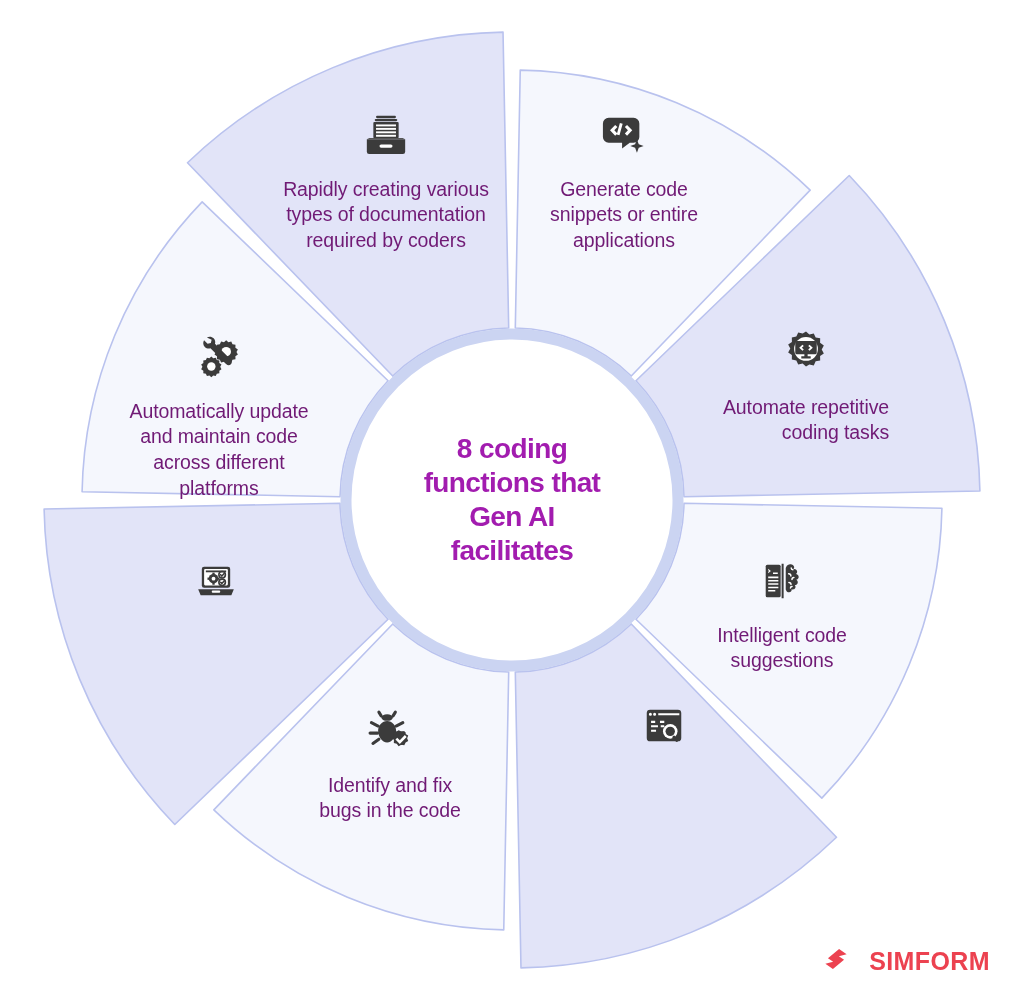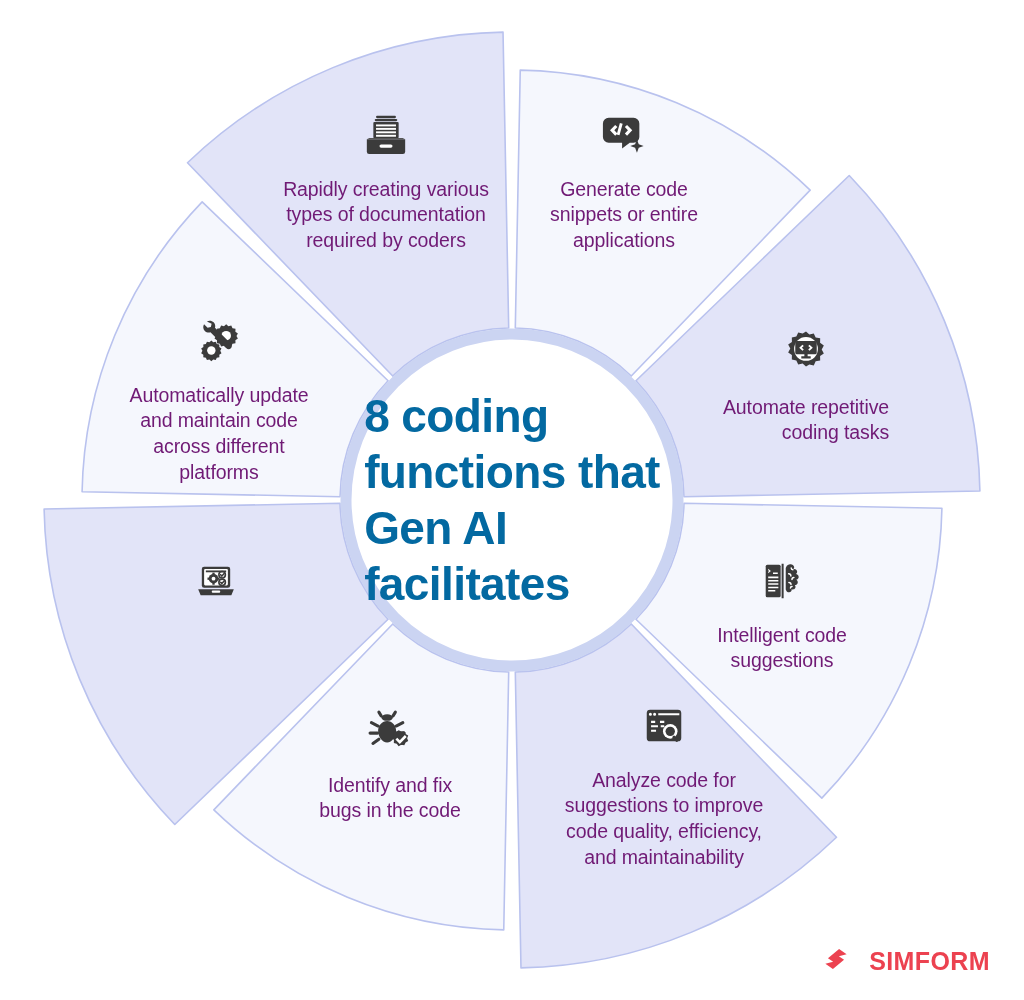--- a/index.html
+++ b/index.html
@@ -17,22 +17,23 @@
     font-size:19.5px;
     line-height:1.32;
     letter-spacing:-0.1px;
     pointer-events:none;
   }
   .seg-icon{margin-bottom:12px;display:block;color:#3b3b3b;}
   .seg-label{white-space:pre-line;}
   #center-text{
     position:absolute;left:352px;top:372px;width:320px;height:256px;
     display:flex;align-items:center;justify-content:center;
-    font-size:46px;font-weight:bold;line-height:1.22;
-    color:#0369a1;white-space:pre-line;letter-spacing:-0.6px;
+    text-align:center;
+    font-size:28px;font-weight:bold;line-height:1.22;
+    color:#a21caf;white-space:pre-line;letter-spacing:-0.6px;
   }
   #logo{
     position:absolute;right:34px;bottom:24px;
     display:flex;align-items:center;gap:20px;
   }
   #logo .logo-word{
     font-size:25px;font-weight:bold;letter-spacing:0.4px;
     color:#ec4250;font-family:"Liberation Sans", sans-serif;
   }
 </style>
@@ -98,24 +99,20 @@
     <svg width="46" height="46" viewBox="0 0 48 48">
       <path fill="#3b3b3b" d="M6 10.5A3.5 3.5 0 0 1 9.5 7h29A3.5 3.5 0 0 1 42 10.5v26A3.5 3.5 0 0 1 38.5 40h-29A3.5 3.5 0 0 1 6 36.5z"></path>
       <path fill="#ffffff" d="M18 10.6h22v2.2H18zM9.8 10.2a1.6 1.6 0 1 1 0 3.2 1.6 1.6 0 0 1 0-3.2zM14.2 10.2a1.6 1.6 0 1 1 0 3.2 1.6 1.6 0 0 1 0-3.2z"></path>
       <path fill="#ffffff" d="M10.5 18.6h4.3v2.2h-4.3zM10.5 23.2h7.2v2.2h-7.2zM10.5 27.8h5.2V30h-5.2zM19.8 18.6h4.5v2.2h-4.5zM20.6 23.2h3.6v2.2h-3.6z"></path>
       <circle cx="30.5" cy="29.6" r="7.6" fill="#ffffff"></circle>
       <circle cx="30.5" cy="29.6" r="4.9" fill="#3b3b3b"></circle>
       <rect x="34.5" y="33.3" width="7.6" height="3.6" rx="1.8" transform="rotate(45 34.5 33.3)" fill="#3b3b3b"></rect>
       <path fill="#ffffff" d="M6.4 30.6c.9 1.5 2 2.6 3.2 3.3l-1.1 1.9c-1.6-.9-2.9-2.2-3.9-3.9z" opacity="0"></path>
     </svg>
   </span>
-  <span class="seg-label">Analyze code for
-suggestions to improve
-code quality, efficiency,
-and maintainability</span>
 </div>
 
 <div class="seg-text" style="left:298px;top:708px;width:184px;">
   <span class="seg-icon">
     <svg width="46" height="46" viewBox="0 0 48 48">
       <ellipse cx="21" cy="10" rx="6" ry="3.4" fill="#3b3b3b"></ellipse>
       <path fill="#3b3b3b" d="M21 13.6c5.2 0 9.4 4.6 9.4 10.3S26.2 36 21 36s-9.4-6.4-9.4-12.1 4.2-10.3 9.4-10.3z"></path>
       <g stroke="#3b3b3b" stroke-width="3.2" stroke-linecap="round">
         <path d="M11.6 18.8L4.6 15.3M11 26.2H3.2M12.4 32.6l-6.2 4.4M30.4 18.8l7-3.5M31 26.2h7.8M29.6 32.6l6.2 4.4M14.8 8.2l-2.4-3.9M27.2 8.2l2.4-3.9"></path>
       </g>
@@ -144,21 +141,21 @@
       <circle cx="30.4" cy="17.5" r="3.4" fill="none" stroke="#3b3b3b" stroke-width="1.7"></circle>
       <path d="M28.8 17.4l1.3 1.4 2.4-2.6" stroke="#3b3b3b" stroke-width="1.6" fill="none" stroke-linecap="round"></path>
       <circle cx="30.4" cy="25.4" r="3.4" fill="none" stroke="#3b3b3b" stroke-width="1.7"></circle>
       <path d="M28.8 25.3l1.3 1.4 2.4-2.6" stroke="#3b3b3b" stroke-width="1.6" fill="none" stroke-linecap="round"></path>
       <path fill="#3b3b3b" d="M5.4 32.6h37.2L40 38.8H8z"></path>
       <rect x="19.6" y="33.8" width="8.8" height="2.4" rx="1" fill="#ffffff"></rect>
     </svg>
   </span>
 </div>
 
-<div class="seg-text" style="left:105px;top:318px;width:228px;">
+<div class="seg-text" style="left:105px;top:334px;width:228px;">
   <span class="seg-icon">
     <svg width="46" height="46" viewBox="0 0 48 48">
       <path fill="#3b3b3b" d="M31.5 6.5l2.3 2.1 3-.7 1.3 2.8 3.1.5-.1 3.1 2.6 1.8-1.5 2.7 1.5 2.7-2.6 1.8.1 3.1-3.1.5-1.3 2.8-3-.7-2.3 2.1-2.3-2.1-3 .7-1.3-2.8-3.1-.5.1-3.1-2.6-1.8 1.5-2.7-1.5-2.7 2.6-1.8-.1-3.1 3.1-.5 1.3-2.8 3 .7z"></path>
       <circle cx="31.5" cy="18.5" r="5" fill="#ffffff"></circle>
       <path fill="#3b3b3b" d="M16 23.6l2 1.8 2.6-.6 1.1 2.4 2.7.4-.1 2.7 2.3 1.6-1.3 2.4 1.3 2.4-2.3 1.6.1 2.7-2.7.4-1.1 2.4-2.6-.6-2 1.8-2-1.8-2.6.6-1.1-2.4-2.7-.4.1-2.7-2.3-1.6 1.3-2.4-1.3-2.4 2.3-1.6-.1-2.7 2.7-.4 1.1-2.4 2.6.6z"></path>
       <circle cx="16" cy="34" r="4.4" fill="#ffffff"></circle>
       <path fill="#3b3b3b" d="M11.4 3.6c2.3-1.4 5.2-1 7 .8 1.6 1.6 2.1 3.9 1.4 5.9l16.6 16.6c1.3 1.3 1.3 3.4 0 4.7s-3.4 1.3-4.7 0L15.1 14.9c-2 .7-4.3.2-5.9-1.4-1.8-1.8-2.2-4.7-.8-7l3.7 3.7 3.4-.8.8-3.4z"></path>
     </svg>
   </span>
   <span class="seg-label">Automatically update

